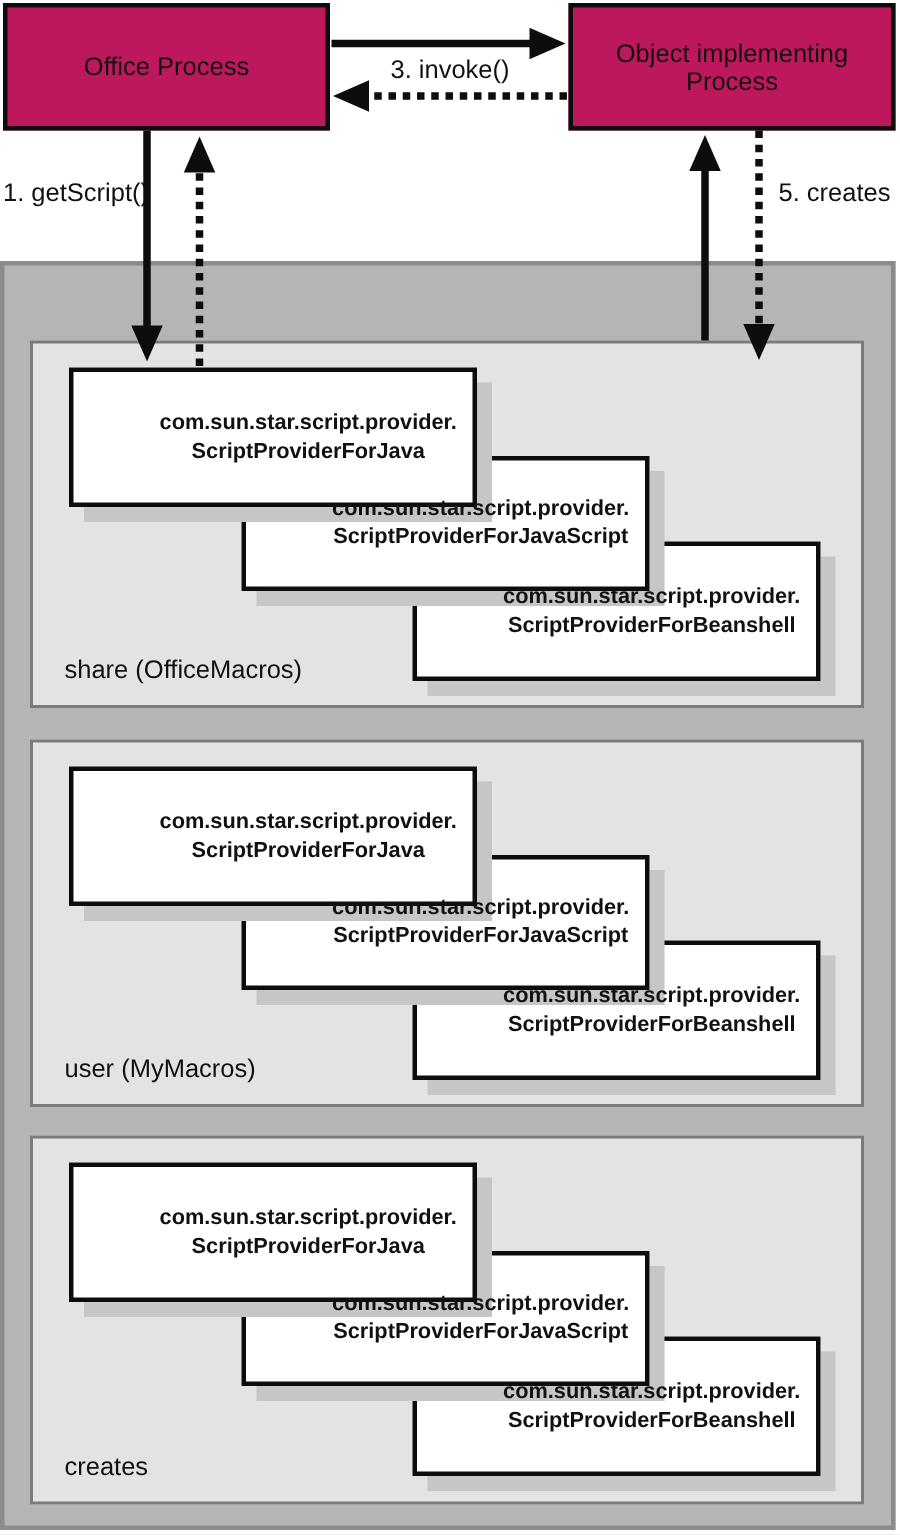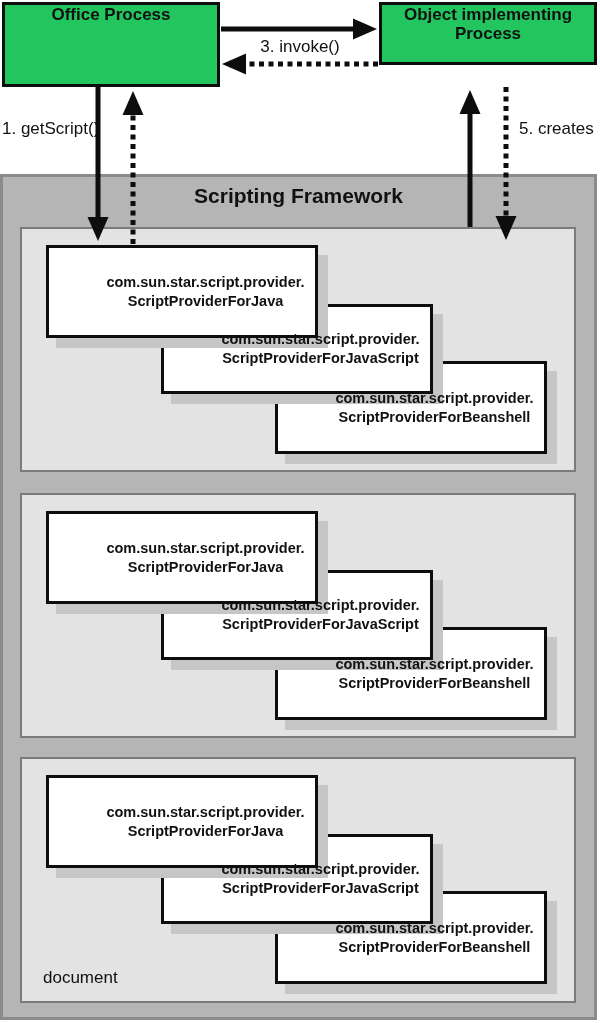--- a/index.html
+++ b/index.html
@@ -11,25 +11,25 @@
     --shadow:#c6c6c6;
     --ink:#111111;
     --bg:#ffffff;
   }
   *{margin:0;padding:0;box-sizing:border-box;}
   html,body{background:#fff;}
   body{font-family:"Liberation Sans", sans-serif;color:var(--ink);}
   .canvas{position:relative;width:600px;height:1023px;background:var(--bg);overflow:hidden;}
 
   
-  .top-box{position:absolute;background:#22c55e;border:3px solid var(--box-border);
-    display:flex;flex-direction:column;align-items:center;
-    font-weight:bold;font-size:17px;line-height:19px;text-align:center;}
+  .top-box{position:absolute;background:#be185d;border:3px solid var(--box-border);
+    display:flex;flex-direction:column;align-items:center;justify-content:center;
+    font-weight:normal;font-size:17px;line-height:19px;text-align:center;}
   .office{left:2px;top:2px;width:218px;height:85px;}
-  .xscript{left:379px;top:2px;width:218px;height:63px;}
+  .xscript{left:379px;top:2px;width:218px;height:85px;}
 
   
   .lbl{position:absolute;font-size:17px;white-space:nowrap;}
   .invoke-lbl{left:230px;top:37px;width:140px;text-align:center;}
   .getscript-lbl{left:2px;top:119px;}
   .creates-lbl{left:519px;top:119px;}
 
   
   .frame{position:absolute;left:0;top:174px;width:597px;height:846px;
     background:var(--frame-fill);border:3px solid var(--frame-border);}
@@ -74,41 +74,41 @@
   <div class="top-box xscript">
     <span>Object implementing</span>
     <span>Process</span>
   </div>
 
   <div class="lbl invoke-lbl">3. invoke()</div>
   <div class="lbl getscript-lbl">1. getScript()</div>
   <div class="lbl creates-lbl">5. creates</div>
 
   <div class="frame"></div>
-  <div class="frame-title">Scripting Framework</div>
 
   <div class="section sec-share">
     <div class="pshadow s3"></div>
     <div class="pbox p3"></div>
     <div class="pshadow s2"></div>
     <div class="pbox p2"></div>
     <div class="pshadow s1"></div>
     <div class="pbox p1"></div>
     <div class="ptext p3">
       <span>com.sun.star.script.provider.</span>
       <span>ScriptProviderForBeanshell</span>
     </div>
     <div class="ptext p2">
       <span>com.sun.star.script.provider.</span>
       <span>ScriptProviderForJavaScript</span>
     </div>
     <div class="ptext p1">
       <span>com.sun.star.script.provider.</span>
       <span>ScriptProviderForJava</span>
     </div>
+    <div class="section-label">share (OfficeMacros)</div>
   </div>
 
   <div class="section sec-user">
     <div class="pshadow s3"></div>
     <div class="pbox p3"></div>
     <div class="pshadow s2"></div>
     <div class="pbox p2"></div>
     <div class="pshadow s1"></div>
     <div class="pbox p1"></div>
     <div class="ptext p3">
@@ -116,20 +116,21 @@
       <span>ScriptProviderForBeanshell</span>
     </div>
     <div class="ptext p2">
       <span>com.sun.star.script.provider.</span>
       <span>ScriptProviderForJavaScript</span>
     </div>
     <div class="ptext p1">
       <span>com.sun.star.script.provider.</span>
       <span>ScriptProviderForJava</span>
     </div>
+    <div class="section-label">user (MyMacros)</div>
   </div>
 
   <div class="section sec-document">
     <div class="pshadow s3"></div>
     <div class="pbox p3"></div>
     <div class="pshadow s2"></div>
     <div class="pbox p2"></div>
     <div class="pshadow s1"></div>
     <div class="pbox p1"></div>
     <div class="ptext p3">
@@ -137,21 +138,21 @@
       <span>ScriptProviderForBeanshell</span>
     </div>
     <div class="ptext p2">
       <span>com.sun.star.script.provider.</span>
       <span>ScriptProviderForJavaScript</span>
     </div>
     <div class="ptext p1">
       <span>com.sun.star.script.provider.</span>
       <span>ScriptProviderForJava</span>
     </div>
-    <div class="section-label">document</div>
+    <div class="section-label">creates</div>
   </div>
 
   <svg class="arrows" viewBox="0 0 600 1023" xmlns="http://www.w3.org/2000/svg">
     <g>
       <path class="st" d="M221,29 L356,29"></path>
       <polygon class="hd" points="377,29 353,18.5 353,39.5"></polygon>
     </g>
     <g>
       <path class="dt" d="M378,64 L245,64"></path>
       <polygon class="hd" points="222,64 246,53.5 246,74.5"></polygon>

